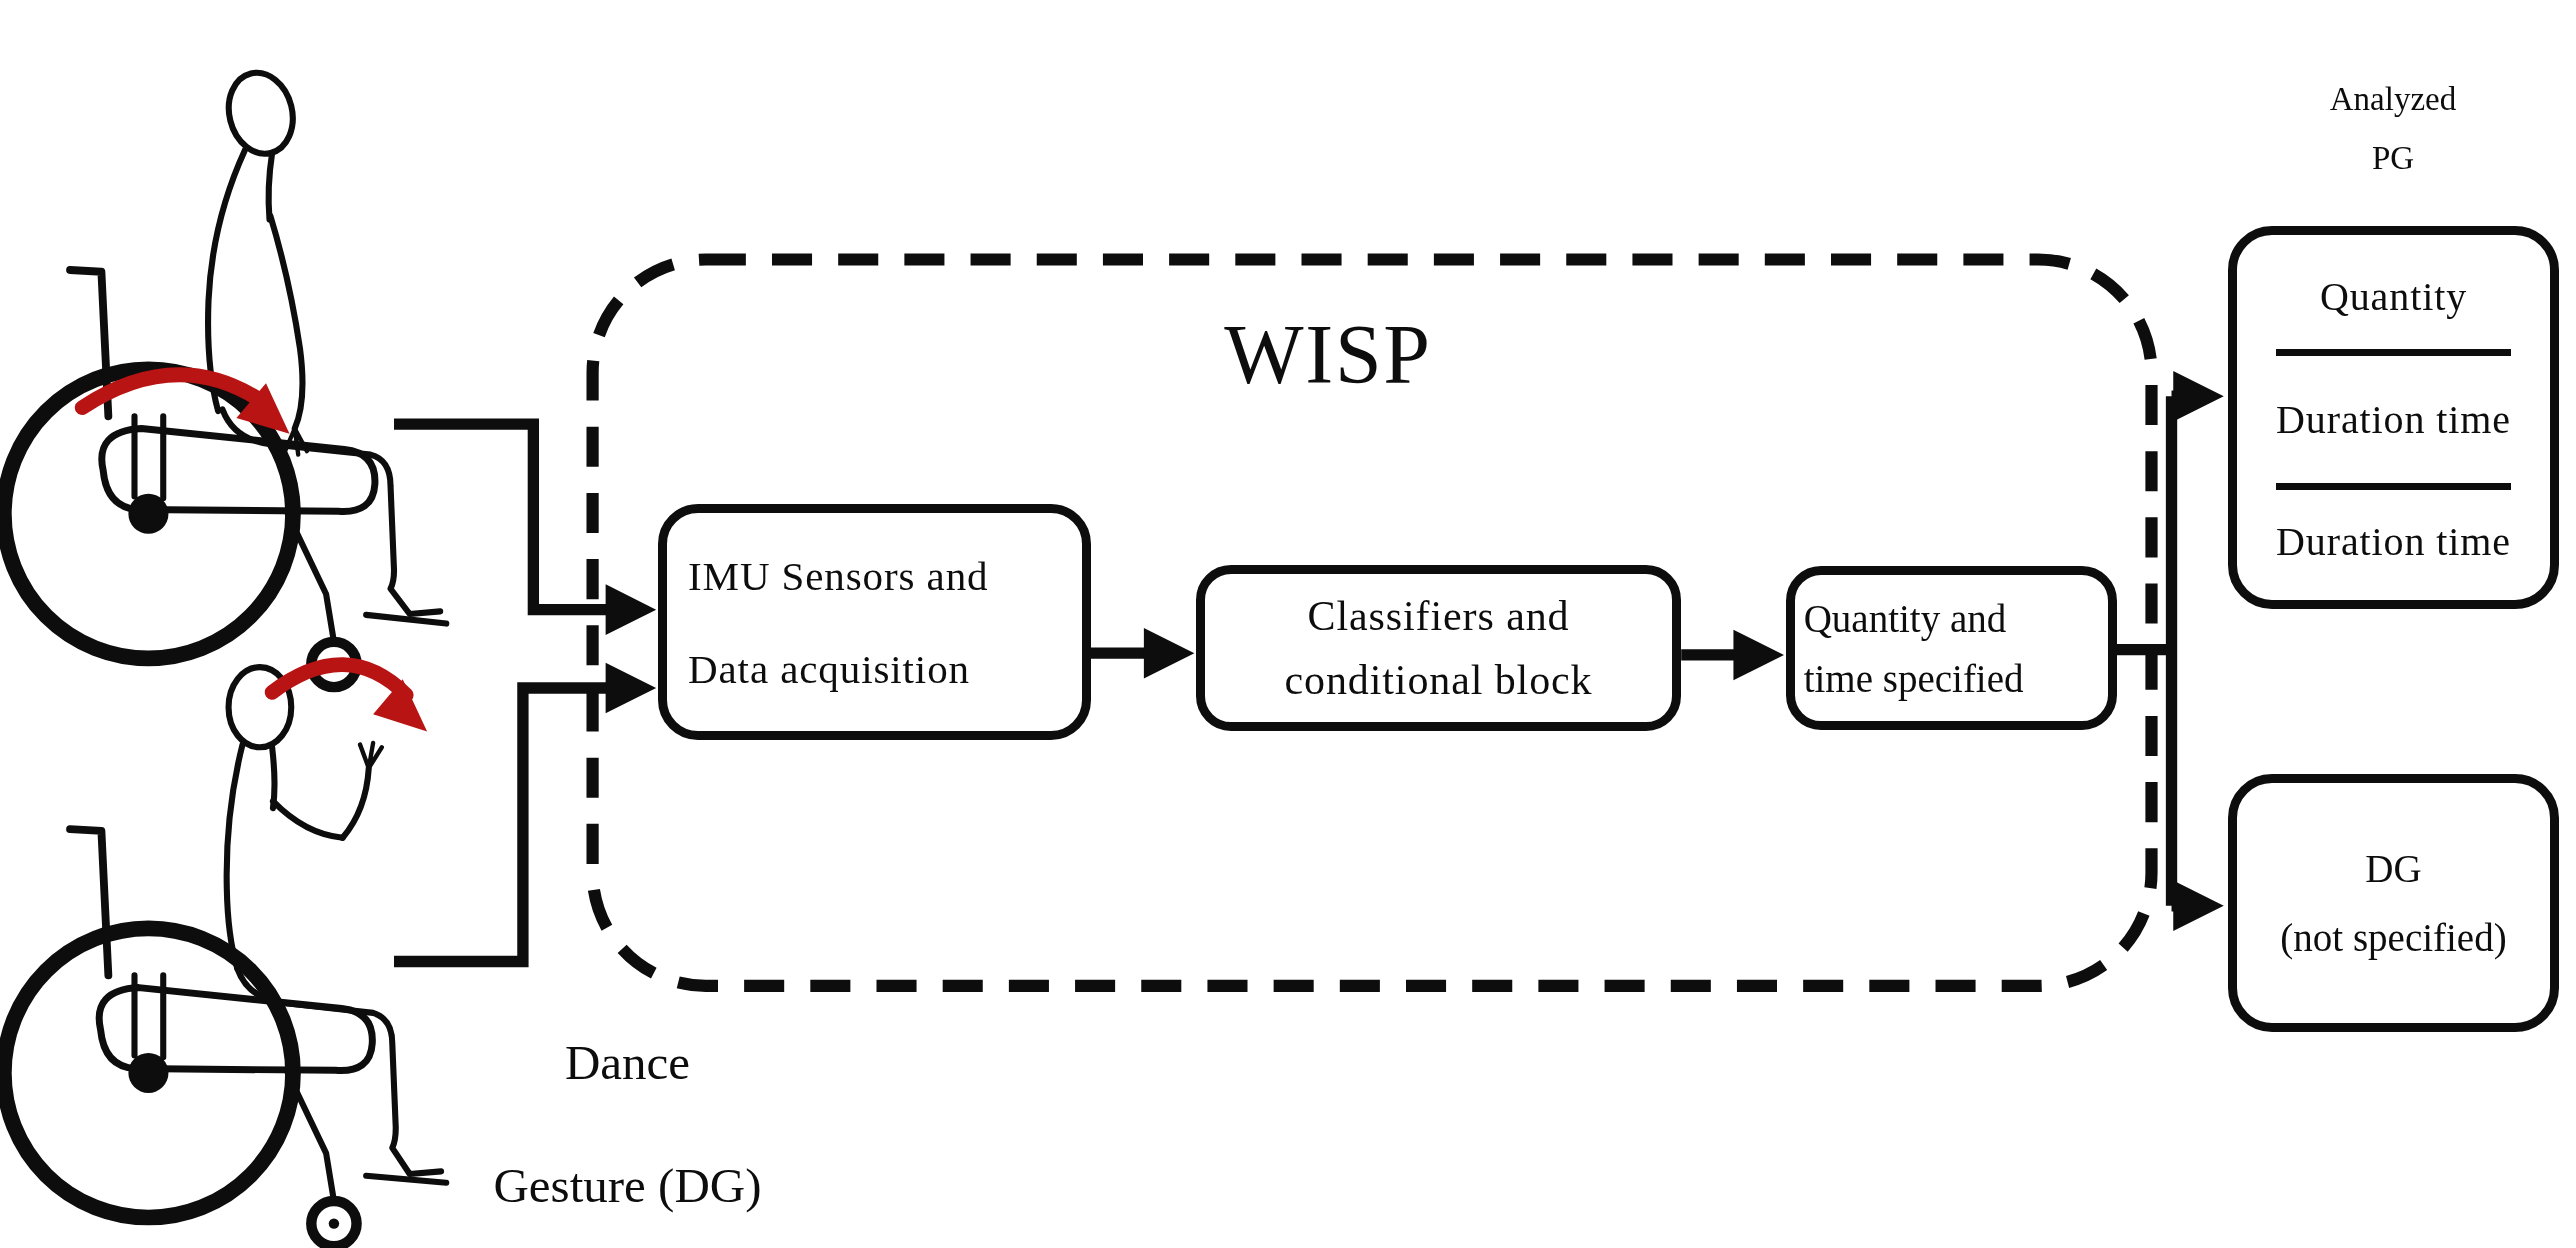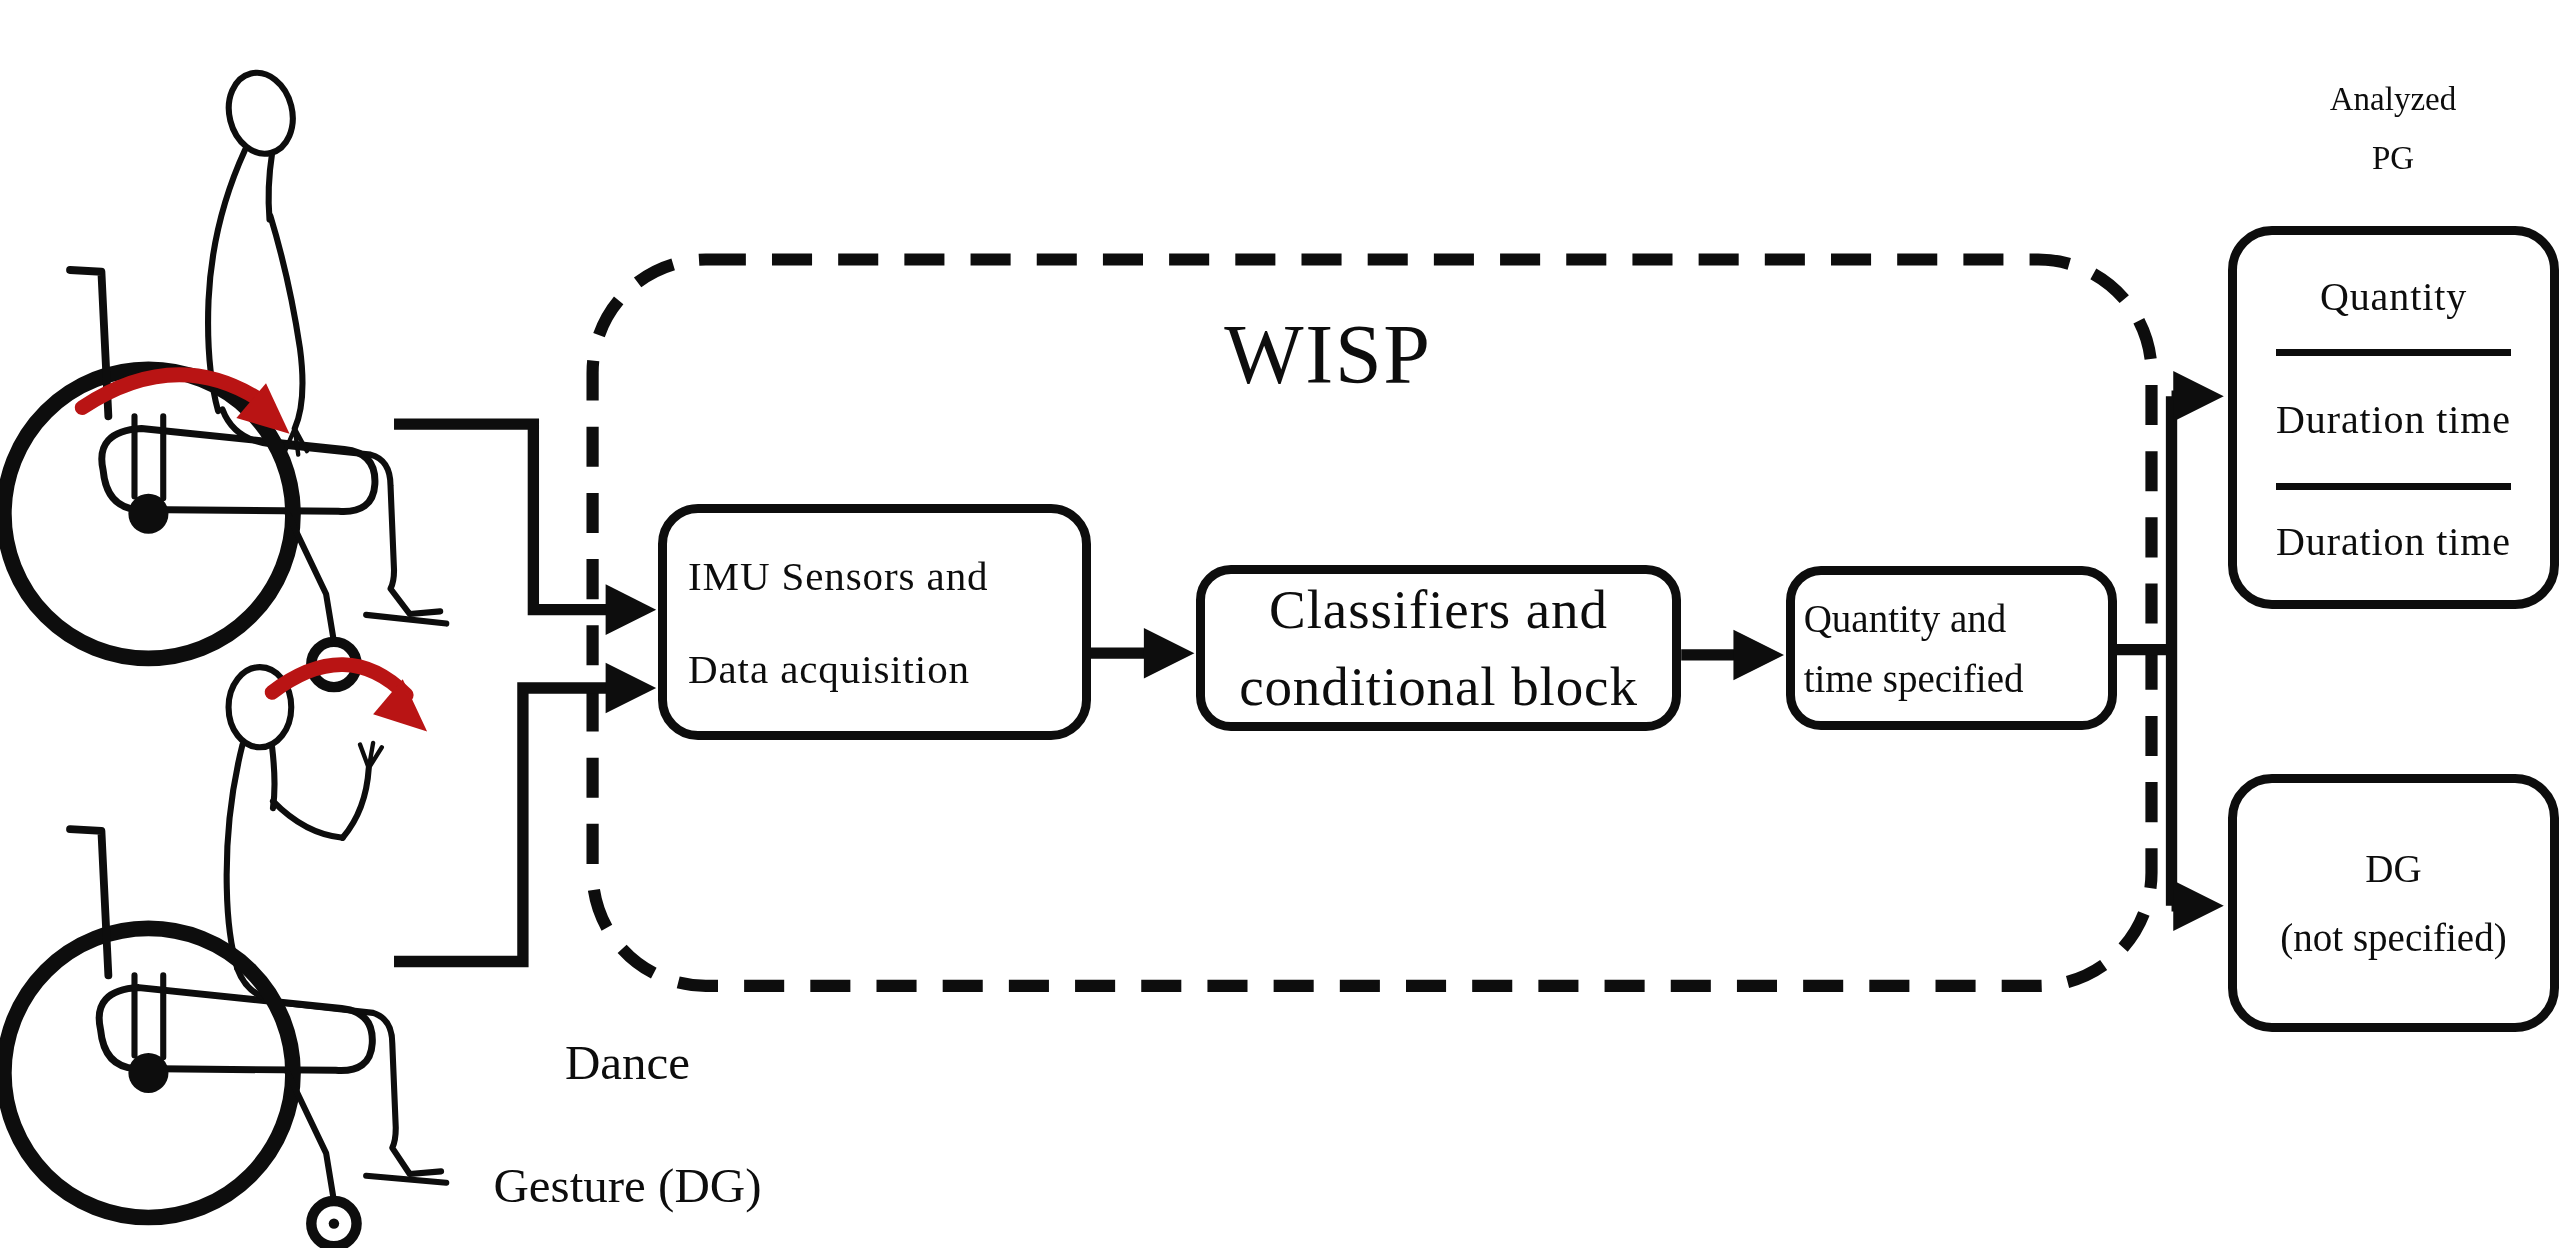--- a/index.html
+++ b/index.html
@@ -16,21 +16,21 @@
     position:absolute; box-sizing:border-box; background:#fff;
     border:9.6px solid var(--ink); display:flex; flex-direction:column;
     justify-content:center; text-align:center; color:var(--ink);
   }
   .box .bline { display:block; }
 
   #imu-box        { left:658px;  top:504px; width:433px; height:236px; border-radius:40px;
                     align-items:flex-start; padding-left:21px; text-align:left;
                     gap:45px; font-size:41px; letter-spacing:0.9px; }
   #classifiers-box{ left:1196px; top:565px; width:485px; height:166px; border-radius:35px;
-                    align-items:center; gap:22.6px; font-size:55px; letter-spacing:0.9px; line-height:1; }
+                    align-items:center; gap:22.6px; font-size:42px; letter-spacing:0.9px; line-height:1; }
   #analysis-box   { left:1786px; top:566px; width:331px; height:164px; border-radius:35px;
                     align-items:flex-start; padding-left:8.7px; text-align:left;
                     gap:21px; font-size:39px; line-height:1; }
   #pg-output-box  { left:2228px; top:226px; width:331px; height:383px; border-radius:44px;
                     padding:8px; overflow:hidden; display:grid;
                     grid-template-rows:106px 134px 1fr; }
   #pg-output-box .row {
     display:flex; align-items:center; justify-content:center;
     font-size:40px; letter-spacing:0.9px; }
   #pg-output-box .row + .row { border-top:7.8px solid var(--ink); }

